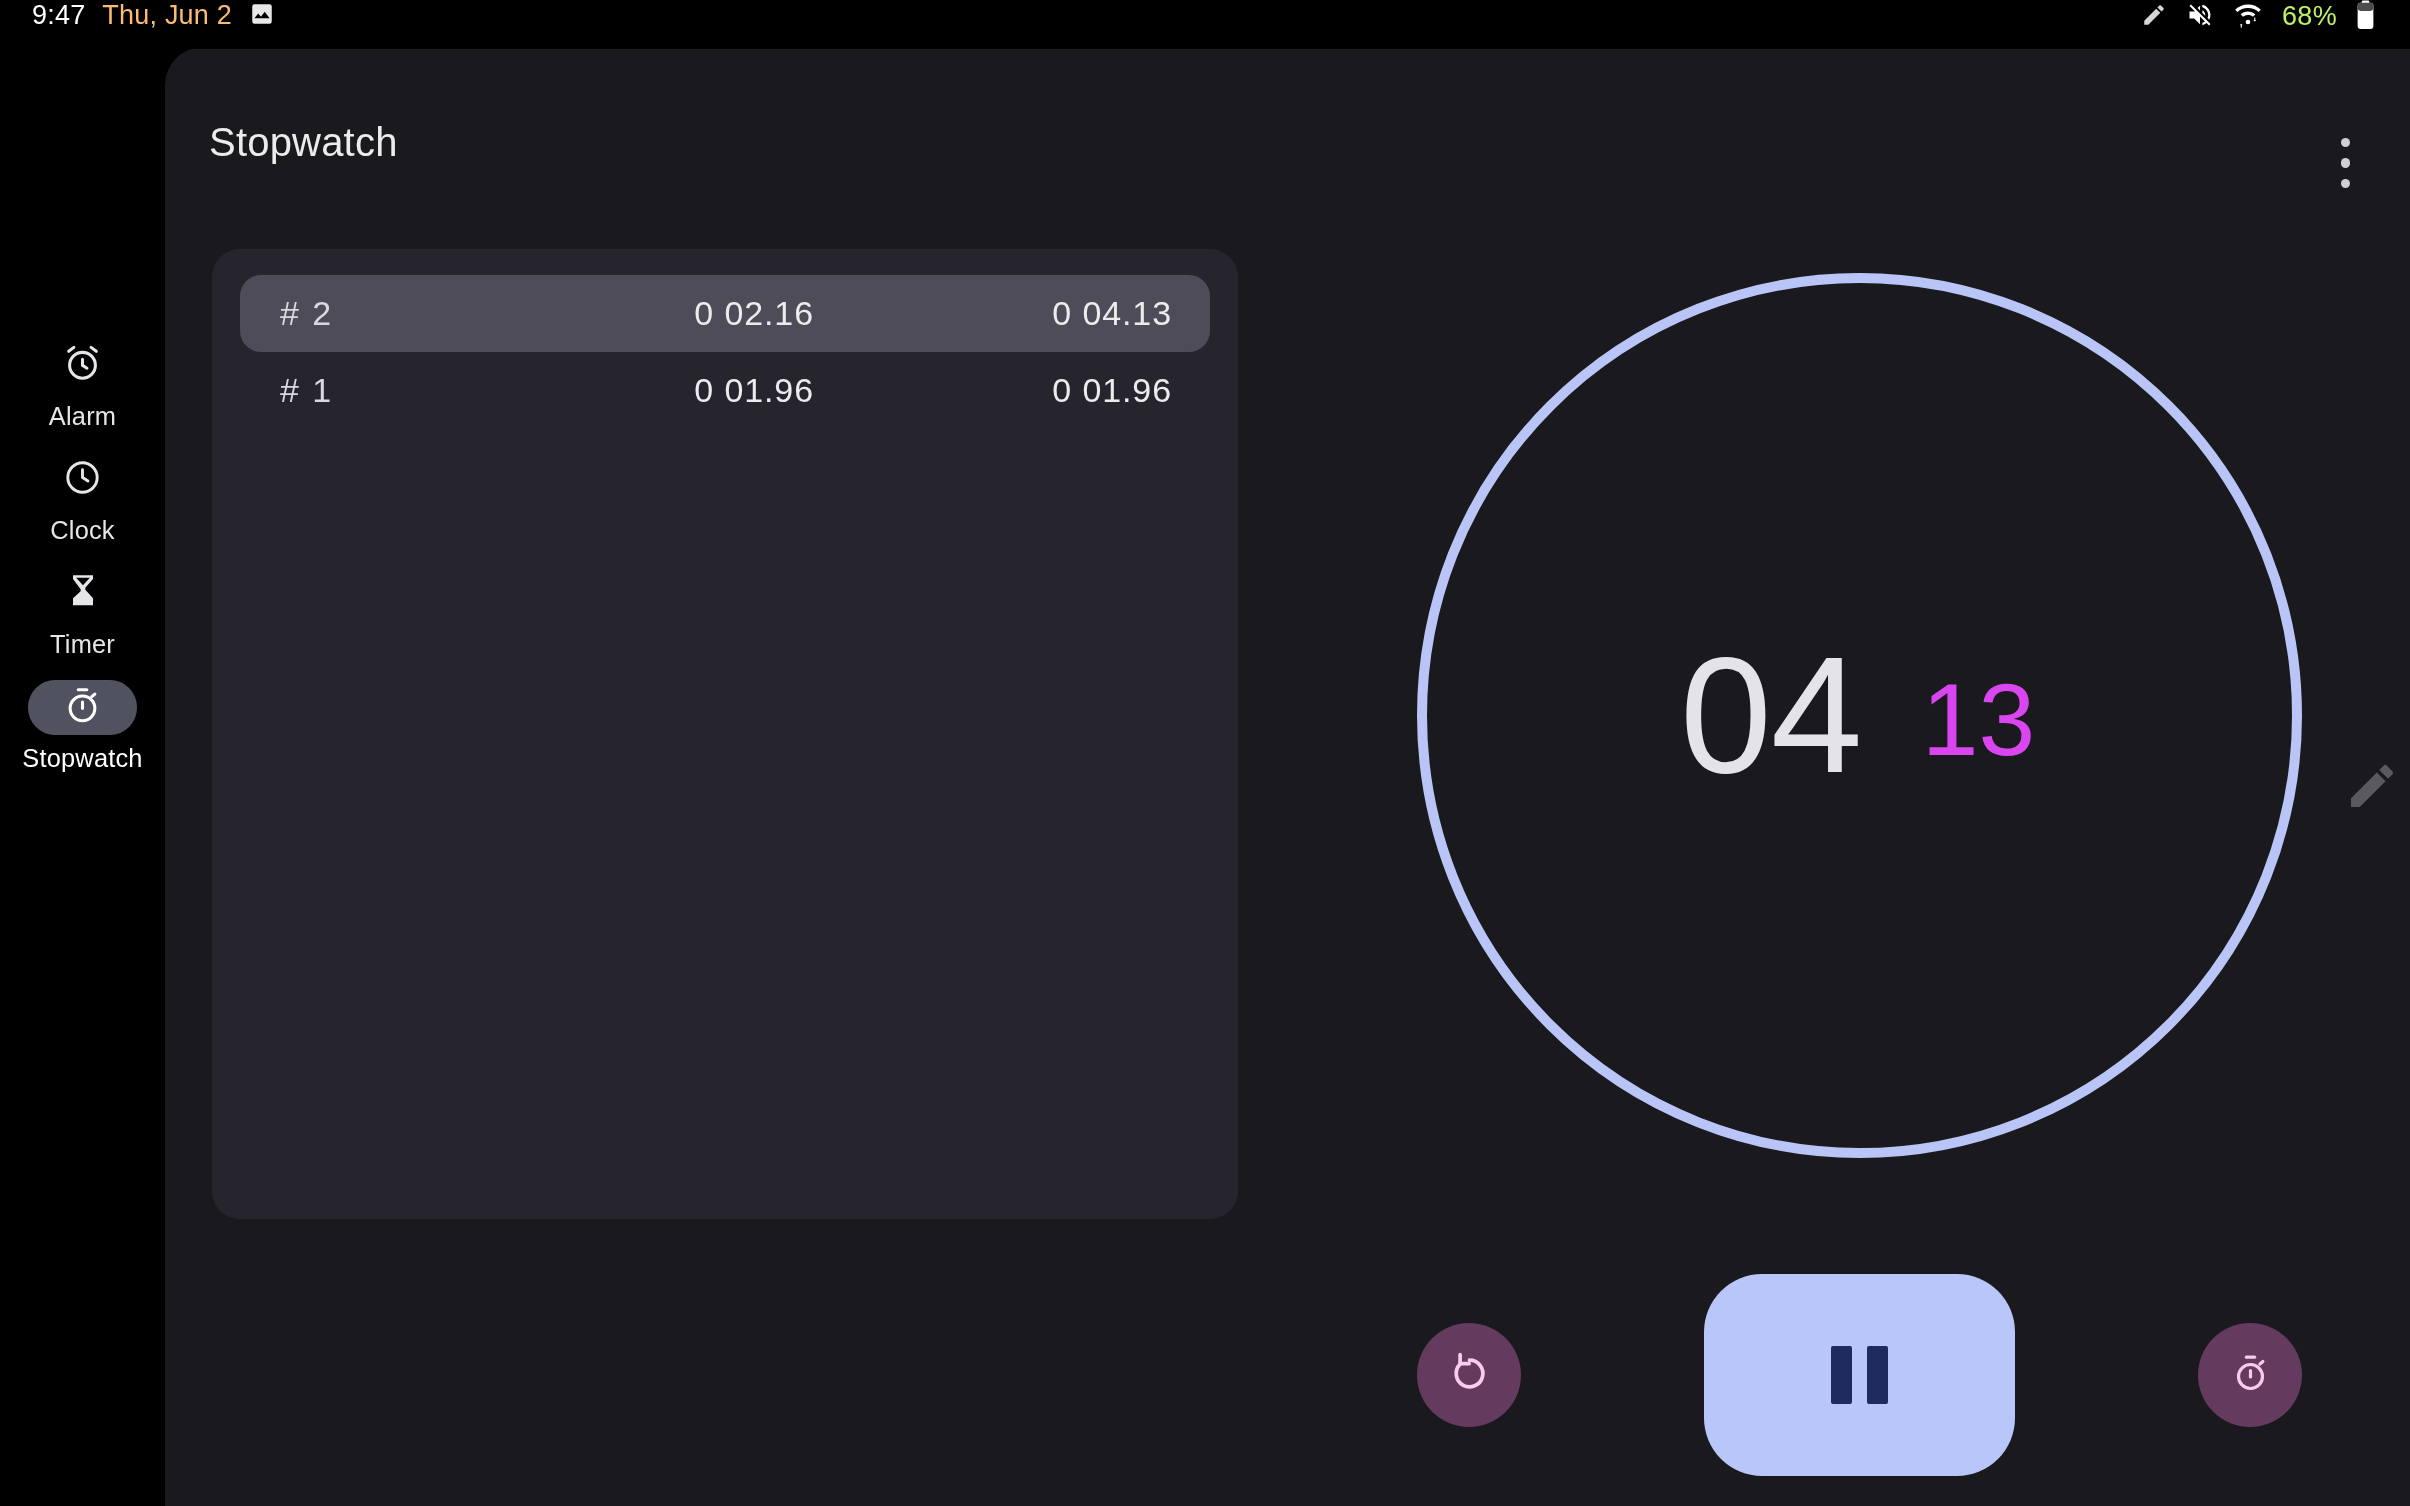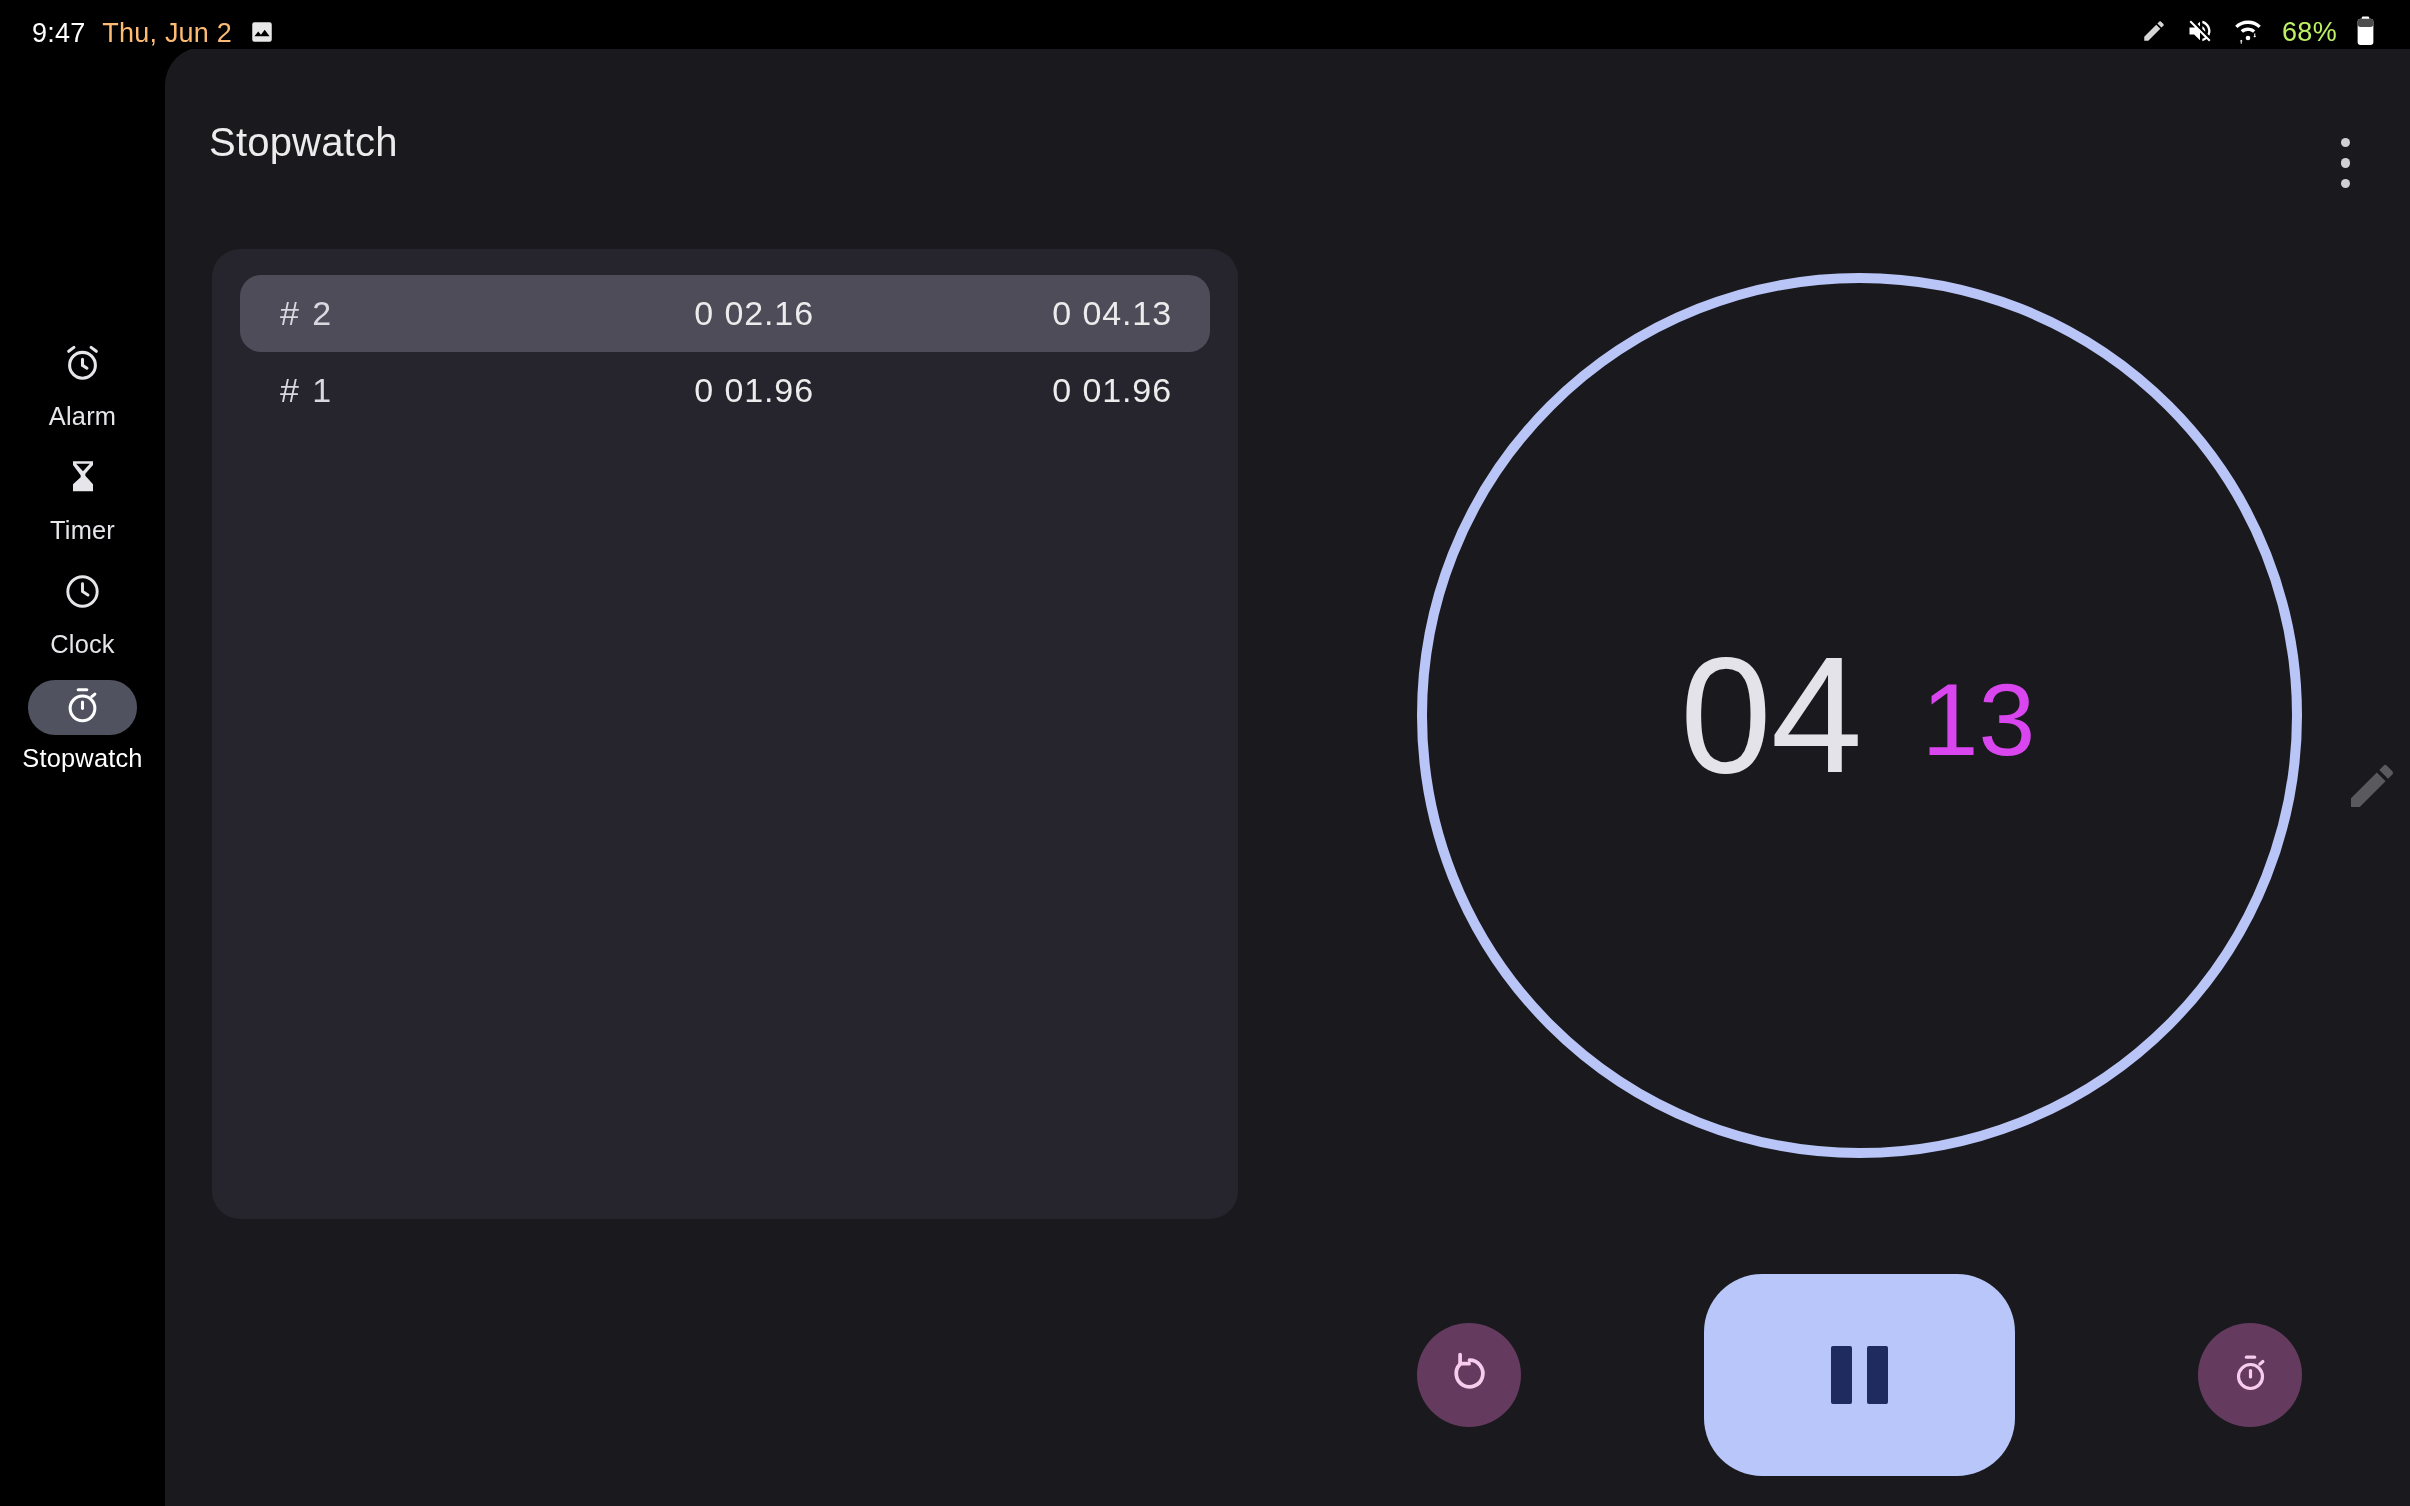--- a/index.html
+++ b/index.html
@@ -8,21 +8,21 @@
     width:2411px; height:1507px;
     background:#000000;
     font-family:"Liberation Sans", sans-serif;
     overflow:hidden;
   }
   #screen { position:relative; width:2411px; height:1507px; background:#000; }
 
   
   .statusbar {
     position:absolute; left:0; top:0; width:2411px; height:49px;
-    display:flex; align-items:flex-end; background:#000; z-index:30;
+    display:flex; align-items:flex-start; background:#000; z-index:30;
   }
   .sb-left { display:flex; align-items:center; gap:17px; padding-left:32px; }
   .sb-time { color:#ffffff; font-size:27px; letter-spacing:0.2px; }
   .sb-date { color:#fdba74; font-size:27px; letter-spacing:0.2px; }
   .sb-right {
     margin-left:auto; display:flex; align-items:center;
     gap:19px; padding-right:36px;
   }
   .sb-batt-text { color:#bef264; font-size:27px; letter-spacing:0.3px; }
 
@@ -187,38 +187,38 @@
             <path d="M4.3 5.2 7.2 3M19.7 5.2 16.8 3"></path>
           </svg>
         </span>
       </div>
       <span class="rail-label">Alarm</span>
     </div>
 
     <div class="rail-item">
       <div class="rail-pill">
         <span>
-          <svg width="40" height="40" viewBox="0 0 24 24" fill="#e6e6ea">
-            <path d="M6 2h12v2.2l-4.6 5.2v1.2L18 15.8V20H6v-4.2l4.6-4.2v-1.2L6 4.2V2zm1.9 1.4 4.1 4.6 4.1-4.6H7.9z"></path>
-          </svg>
-        </span>
-      </div>
-      <span class="rail-label">Timer</span>
-    </div>
-
-    <div class="rail-item">
-      <div class="rail-pill">
-        <span>
           <svg width="41" height="41" viewBox="0 0 24 24" fill="none" stroke="#e6e6ea" stroke-width="1.7" stroke-linecap="round">
             <circle cx="12" cy="12" r="8.6"></circle>
             <path d="M12 7.4V12l3.2 2.1"></path>
           </svg>
         </span>
       </div>
       <span class="rail-label">Clock</span>
+    </div>
+
+    <div class="rail-item">
+      <div class="rail-pill">
+        <span>
+          <svg width="40" height="40" viewBox="0 0 24 24" fill="#e6e6ea">
+            <path d="M6 2h12v2.2l-4.6 5.2v1.2L18 15.8V20H6v-4.2l4.6-4.2v-1.2L6 4.2V2zm1.9 1.4 4.1 4.6 4.1-4.6H7.9z"></path>
+          </svg>
+        </span>
+      </div>
+      <span class="rail-label">Timer</span>
     </div>
 
     <div class="rail-item active">
       <div class="rail-pill">
         <span>
           <svg width="43" height="43" viewBox="0 0 24 24" fill="none" stroke="#ffffff" stroke-width="1.7" stroke-linecap="round">
             <circle cx="12" cy="13.6" r="6.9"></circle>
             <path d="M12 10v3.6"></path>
             <path d="M9.6 3.2h4.8"></path>
             <path d="M17.2 7.1 18.9 5.6"></path>

